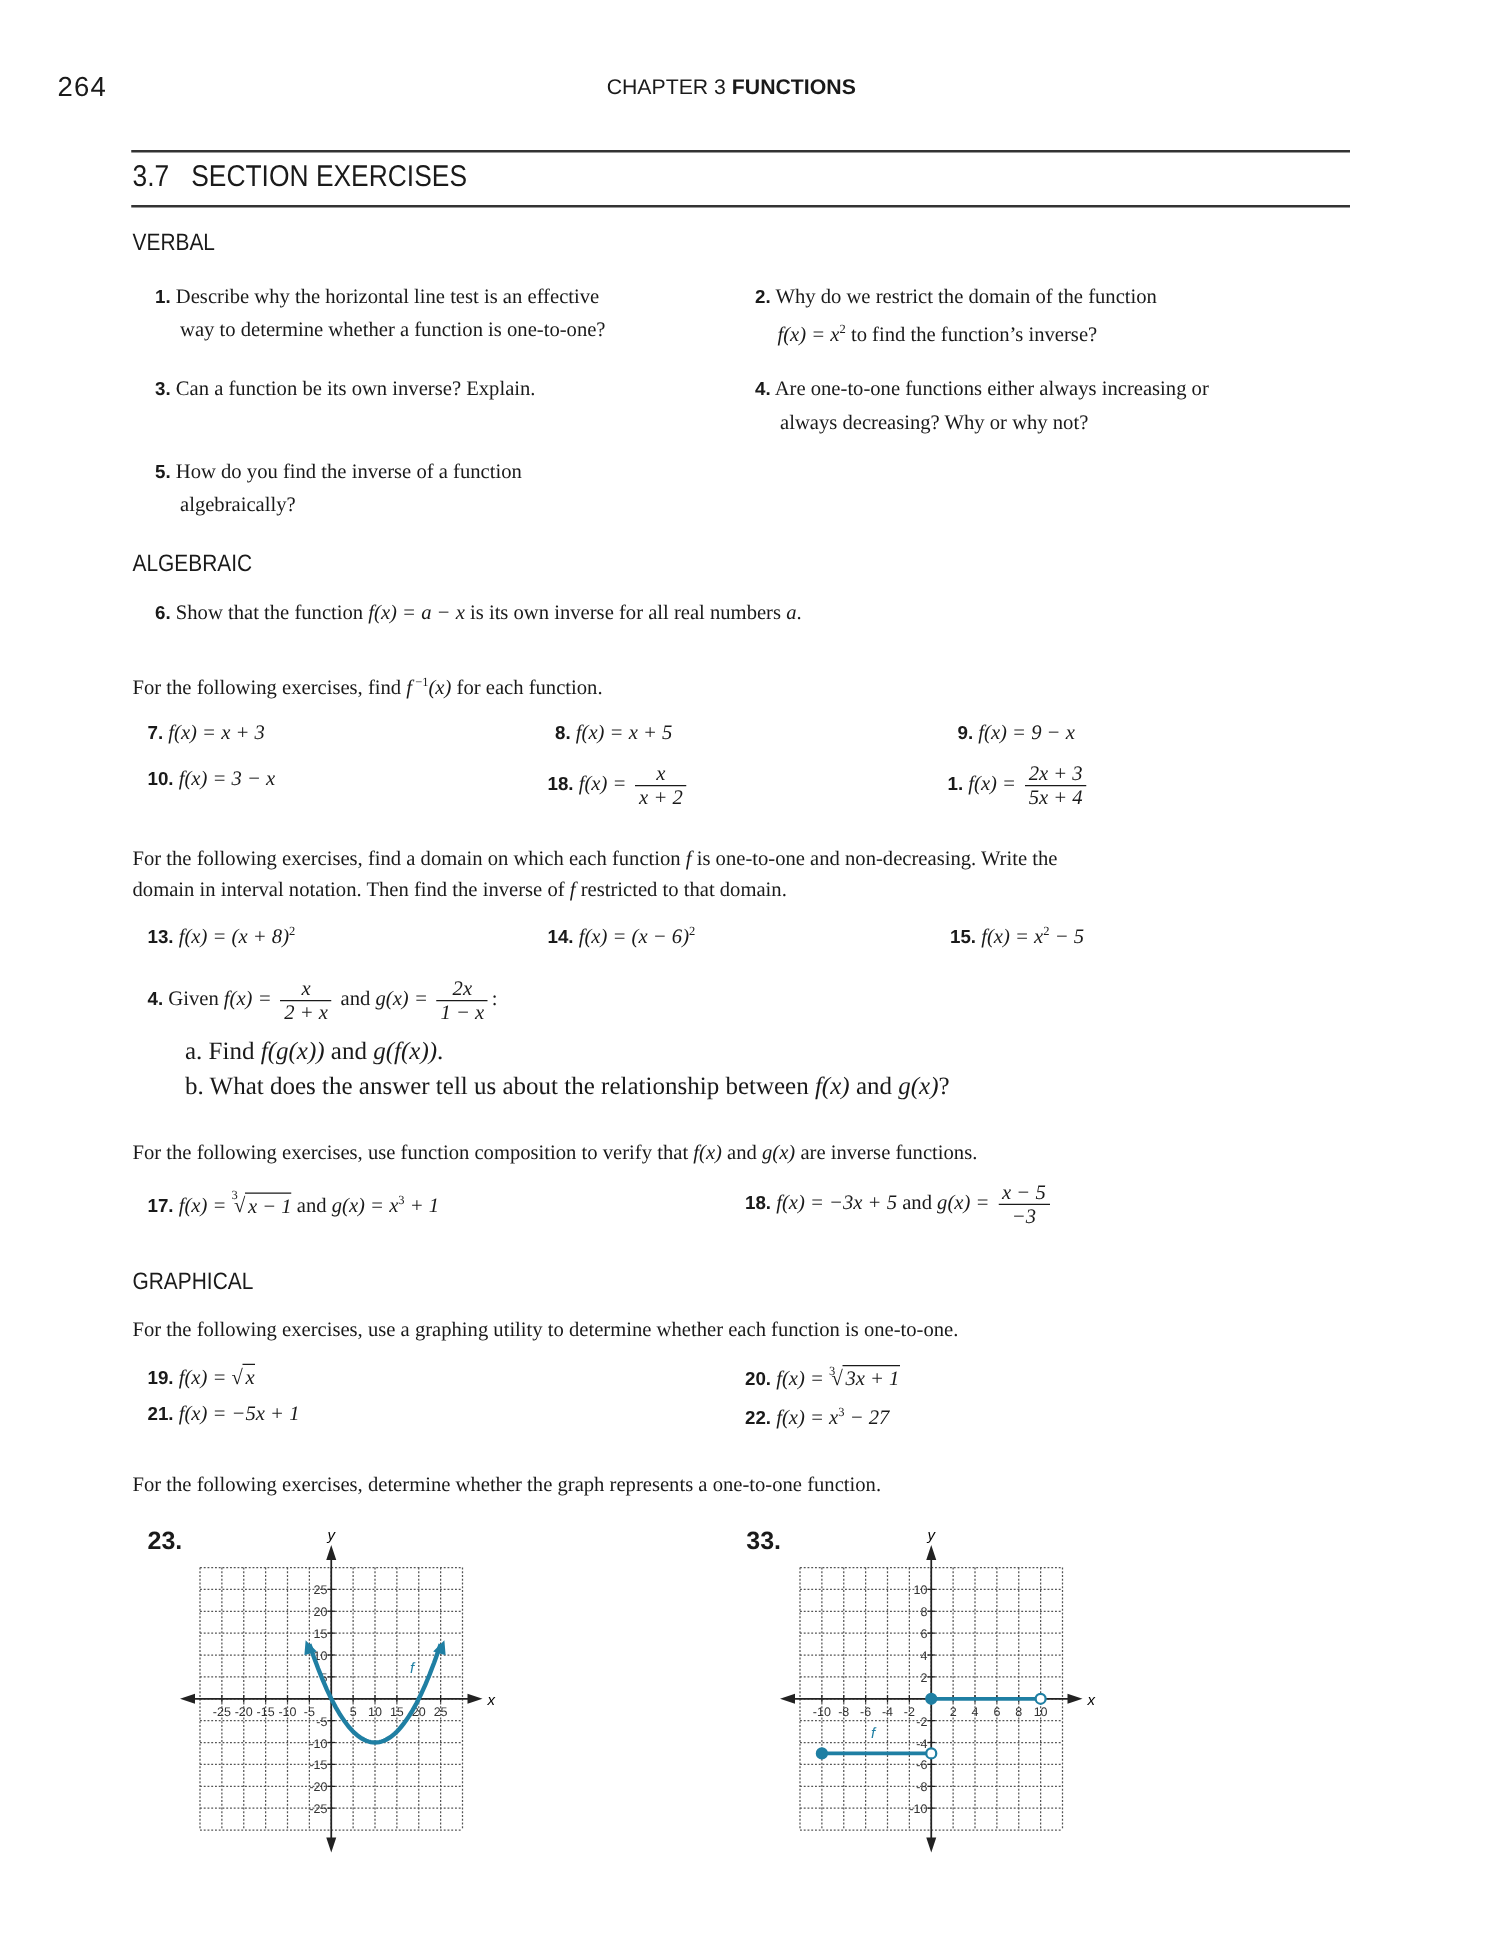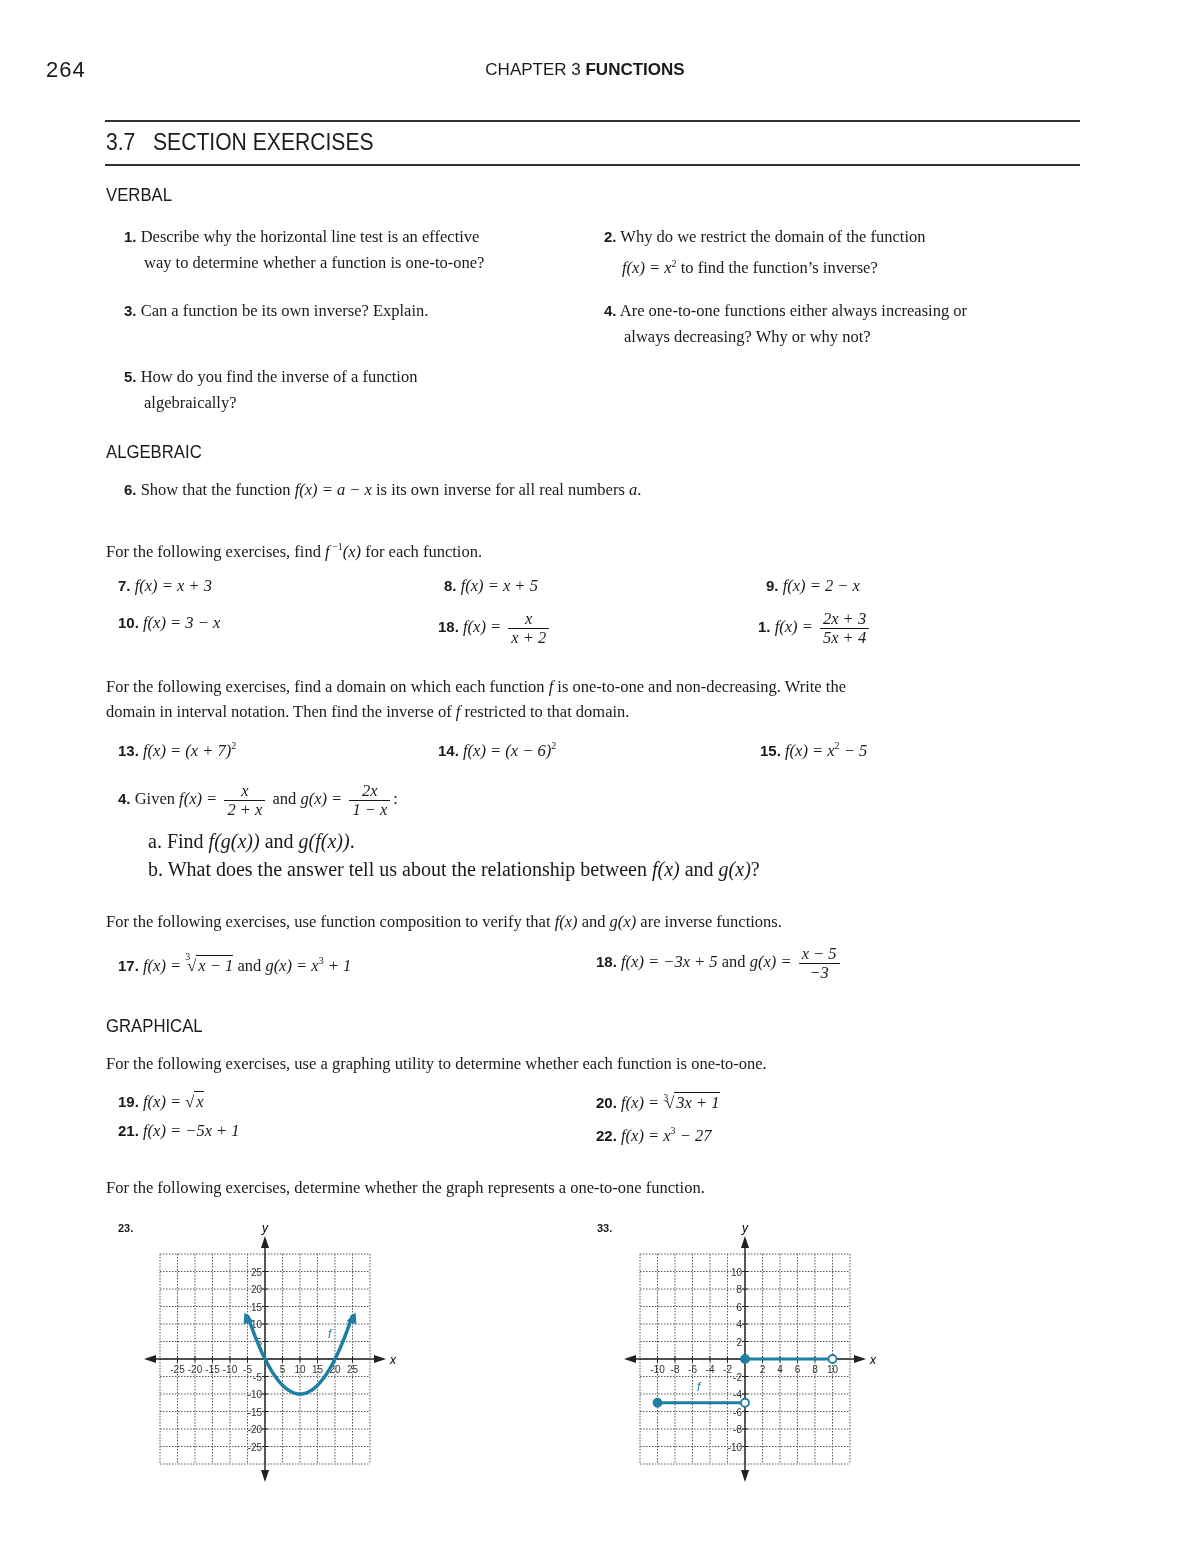--- a/index.html
+++ b/index.html
@@ -17,21 +17,21 @@
   .ex .n { font-weight: bold; font-family: "Liberation Sans", sans-serif; font-size: 15px; }
   .ex i { font-style: italic; }
   .instr { left: 106px; font-size: 16.5px; line-height: 25px; }
   .frac { display: inline-block; vertical-align: middle; text-align: center; line-height: 18px; margin: 0 3px; }
   .frac .top { display: block; border-bottom: 1px solid #1a1a1a; padding: 0 3px; }
   .frac .bot { display: block; padding: 0 3px; }
   .root { border-top: 1px solid #1a1a1a; padding-left: 2px; }
   .idx { font-size: 10px; vertical-align: top; position: relative; top: -4px; margin-right: -3px; }
   sup { font-size: 10px; }
   .sub-item { font-size: 20px; }
-  .graph-label { font-family: "Liberation Sans", sans-serif; font-weight: bold; font-size: 11px; }
+  .graph-label { font-family: "Liberation Sans", sans-serif; font-weight: bold; font-size: 20px; }
   svg text { font-family: "Liberation Sans", sans-serif; }
 </style>
 </head>
 <body>
 
 <div class="abs sans page-num">264</div>
 <div class="abs sans chapter">
   <span>CHAPTER 3</span>
   <b>FUNCTIONS</b>
 </div>
@@ -71,38 +71,38 @@
 <div class="abs ex" style="left:124px; top:477px;">
   <span class="n">6.</span> <span>Show that the function </span><i>f(x) = a − x</i><span> is its own inverse for all real numbers </span><i>a</i><span>.</span>
 </div>
 
 <div class="abs instr" style="top:534px;">
   <span>For the following exercises, find </span><i>f</i><sup> −1</sup><i>(x)</i><span> for each function.</span>
 </div>
 
 <div class="abs ex" style="left:118px; top:573px;"><span class="n">7.</span> <i>f(x) = x + 3</i></div>
 <div class="abs ex" style="left:444px; top:573px;"><span class="n">8.</span> <i>f(x) = x + 5</i></div>
-<div class="abs ex" style="left:766px; top:573px;"><span class="n">9.</span> <i>f(x) = 2 − x</i></div>
+<div class="abs ex" style="left:766px; top:573px;"><span class="n">9.</span> <i>f(x) = 9 − x</i></div>
 
 <div class="abs ex" style="left:118px; top:610px;"><span class="n">10.</span> <i>f(x) = 3 − x</i></div>
 <div class="abs ex" style="left:438px; top:610px;">
   <span class="n">18.</span> <i>f(x) =</i>
   <span class="frac"><i class="top">x</i><i class="bot">x + 2</i></span>
 </div>
 <div class="abs ex" style="left:758px; top:610px;">
   <span class="n">1.</span> <i>f(x) =</i>
   <span class="frac"><i class="top">2x + 3</i><i class="bot">5x + 4</i></span>
 </div>
 
 <div class="abs instr" style="top:674px; width:980px;">
   <span>For the following exercises, find a domain on which each function </span><i>f</i><span> is one-to-one and non-decreasing. Write the</span><br>
   <span>domain in interval notation. Then find the inverse of </span><i>f</i><span> restricted to that domain.</span>
 </div>
 
-<div class="abs ex" style="left:118px; top:733px;"><span class="n">13.</span> <i>f(x) = (x + 7)</i><sup>2</sup></div>
+<div class="abs ex" style="left:118px; top:733px;"><span class="n">13.</span> <i>f(x) = (x + 8)</i><sup>2</sup></div>
 <div class="abs ex" style="left:438px; top:733px;"><span class="n">14.</span> <i>f(x) = (x − 6)</i><sup>2</sup></div>
 <div class="abs ex" style="left:760px; top:733px;"><span class="n">15.</span> <i>f(x) = x</i><sup>2</sup><i> − 5</i></div>
 
 <div class="abs ex" style="left:118px; top:782px;">
   <span class="n">4.</span> <span>Given </span><i>f(x) =</i>
   <span class="frac"><i class="top">x</i><i class="bot">2 + x</i></span>
   <span> and </span><i>g(x) =</i>
   <span class="frac"><i class="top">2x</i><i class="bot">1 − x</i></span><span>:</span>
 </div>
 <div class="abs ex sub-item" style="left:148px; top:828px;">

